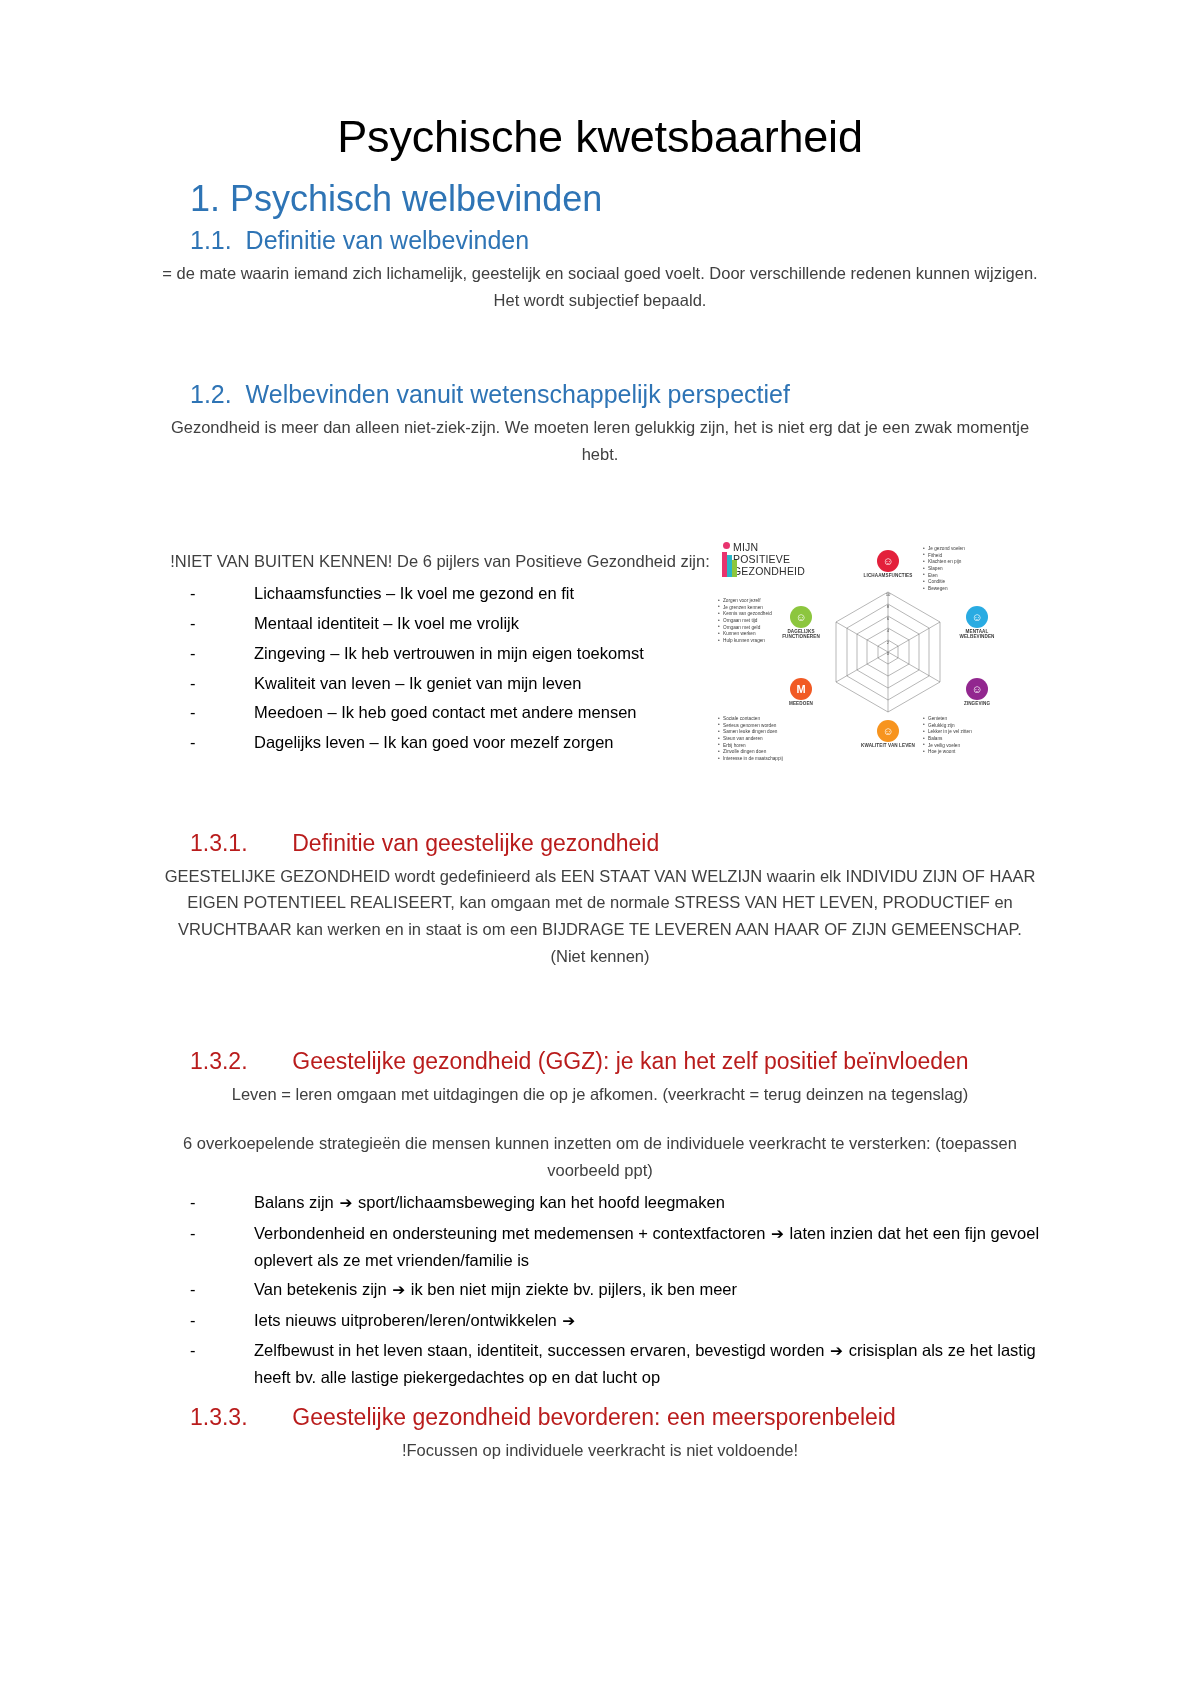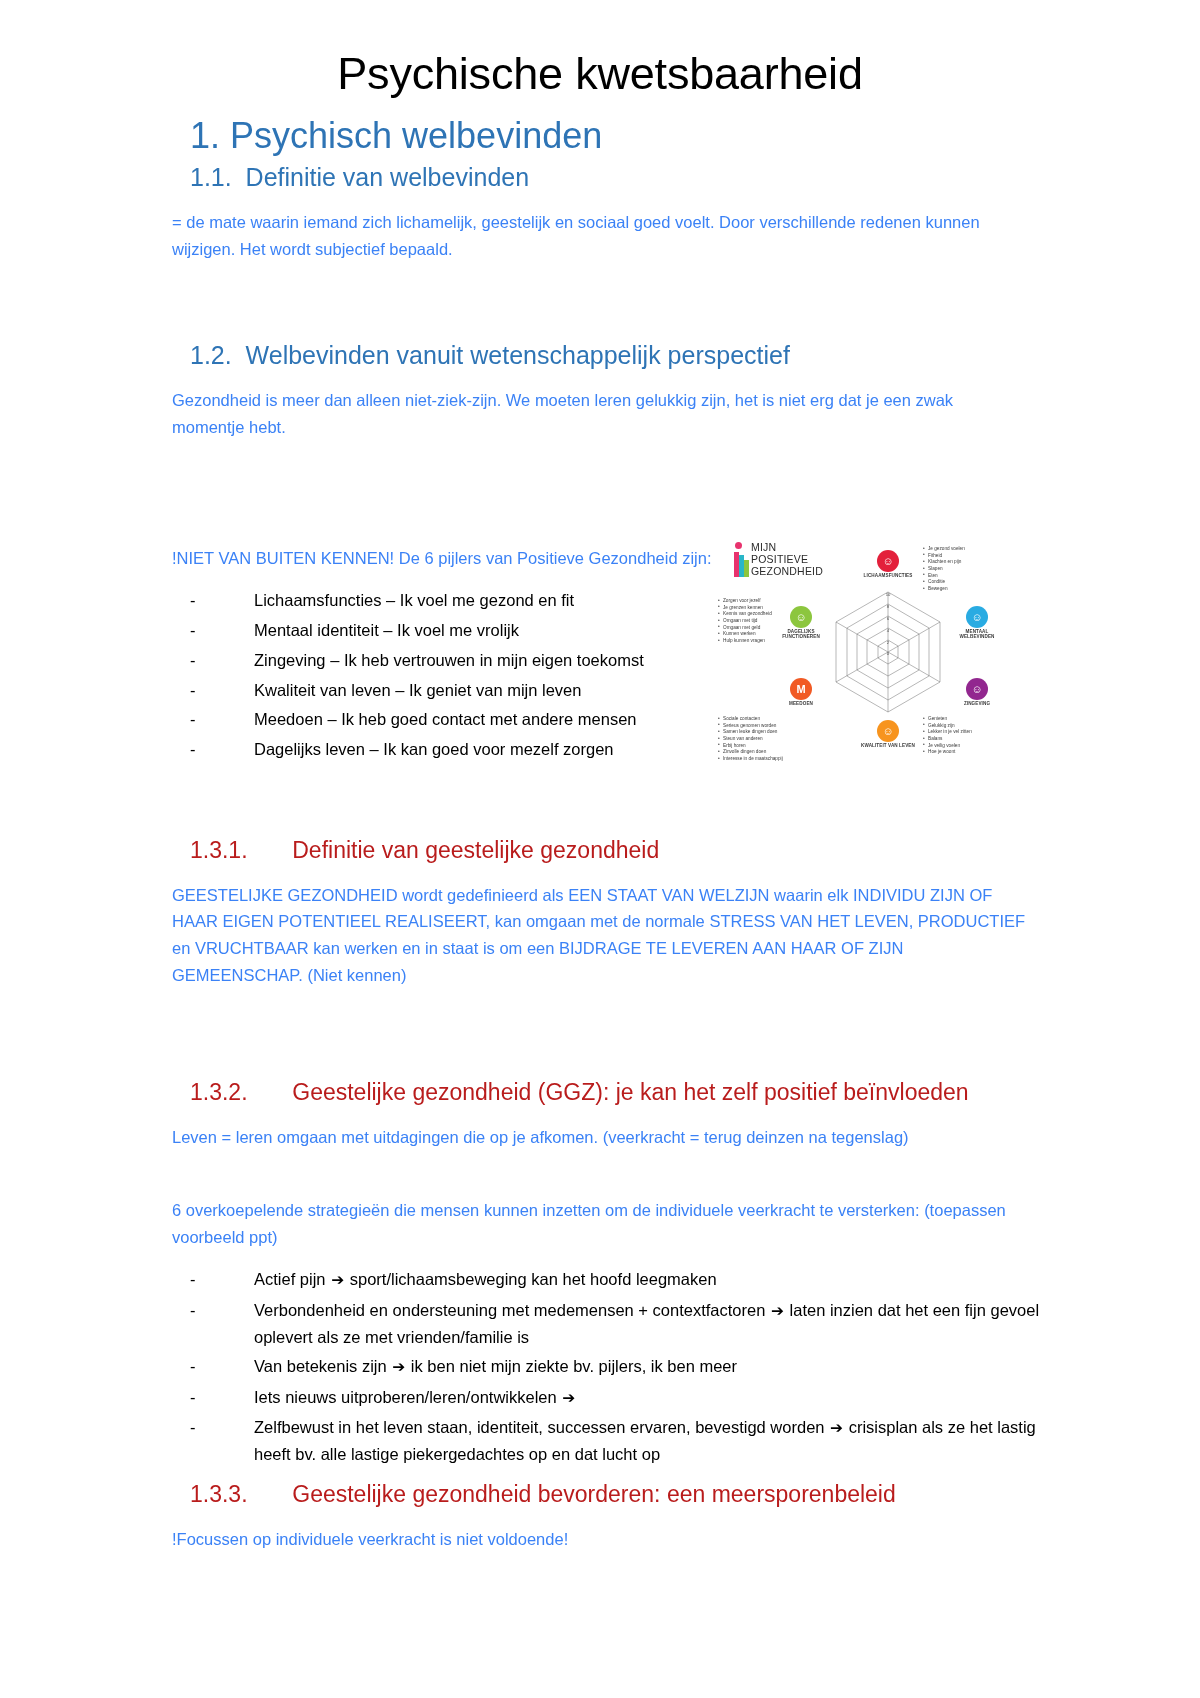--- a/index.html
+++ b/index.html
@@ -17,21 +17,21 @@
     height: 1698px;
     background: #ffffff;
     overflow: hidden;
     box-sizing: border-box;
     padding: 0;
   }
   .content {
     position: relative;
     margin: 0 auto;
     width: 888px;
-    padding-top: 49px;
+    padding-top: 112px;
   }
 
   
   .doc-title {
     font-size: 45px;
     font-weight: 400;
     color: #000000;
     text-align: center;
     letter-spacing: -0.2px;
     line-height: 1.12;
@@ -64,23 +64,23 @@
     margin: 0 0 1px 0;
     padding-left: 34px;
     line-height: 1.3;
     white-space: pre;
   }
 
   
   p.body {
     font-size: 16.5px;
     line-height: 1.62;
-    margin: 16px;
-    color: #3b82f6;
-    text-align: left;
+    margin: 4px;
+    color: #404040;
+    text-align: center;
   }
   .spacer-sm { height: 14px; }
   .spacer-xl { height: 58px; }
 
   
   ul.dash {
     list-style: none;
     margin: 6px 0 0 0;
     padding: 0 0 0 34px;
   }
@@ -114,21 +114,21 @@
     height: 252px;
   }
   .fig {
     position: relative;
     width: 290px;
     height: 252px;
     font-family: "Liberation Sans", sans-serif;
     overflow: hidden;
   }
   
-  .fig-logo { position: absolute; left: 24px; top: 22px; display: flex; gap: 6px; }
+  .fig-logo { position: absolute; left: 12px; top: 22px; display: flex; }
   .fig-logo .bars { position: relative; width: 11px; height: 36px; }
   .fig-logo .bars i { position: absolute; display: block; }
   .fig-logo .bars .dot {
     width: 7px; height: 7px; border-radius: 50%;
     background: #E8336E; left: 1px; top: 0;
   }
   .fig-logo .bars .b1 { width: 5px; height: 25px; left: 0px;  top: 10px; background: #E8336E; }
   .fig-logo .bars .b2 { width: 5px; height: 22px; left: 5px;  top: 13px; background: #29B6C8; }
   .fig-logo .bars .b3 { width: 5px; height: 17px; left: 10px; top: 18px; background: #8CC63E; }
   .fig-logo .words {
@@ -321,21 +321,21 @@
     <div class="spacer-xl"></div>
     <div style="height:16px;"></div>
 
     <div class="h3">1.3.2.	Geestelijke gezondheid (GGZ): je kan het zelf positief beïnvloeden</div>
     <p class="body">Leven = leren omgaan met uitdagingen die op je afkomen. (veerkracht = terug deinzen na tegenslag)</p>
     <div class="spacer-sm"></div>
     <p class="body">6 overkoepelende strategieën die mensen kunnen inzetten om de individuele veerkracht te versterken: (toepassen voorbeeld ppt)</p>
 
     <ul class="dash">
       <li>
-        <span class="dash-mark">-</span><span>Actief pijn </span><span class="arrow">➔</span><span> sport/lichaamsbeweging kan het hoofd leegmaken</span>
+        <span class="dash-mark">-</span><span>Balans zijn </span><span class="arrow">➔</span><span> sport/lichaamsbeweging kan het hoofd leegmaken</span>
       </li>
       <li>
         <span class="dash-mark">-</span><span>Verbondenheid en ondersteuning met medemensen + contextfactoren </span><span class="arrow">➔</span><span> laten inzien dat het een fijn gevoel oplevert als ze met vrienden/familie is</span>
       </li>
       <li>
         <span class="dash-mark">-</span><span>Van betekenis zijn </span><span class="arrow">➔</span><span> ik ben niet mijn ziekte bv. pijlers, ik ben meer</span>
       </li>
       <li>
         <span class="dash-mark">-</span><span>Iets nieuws uitproberen/leren/ontwikkelen </span><span class="arrow">➔</span><span></span>
       </li>

